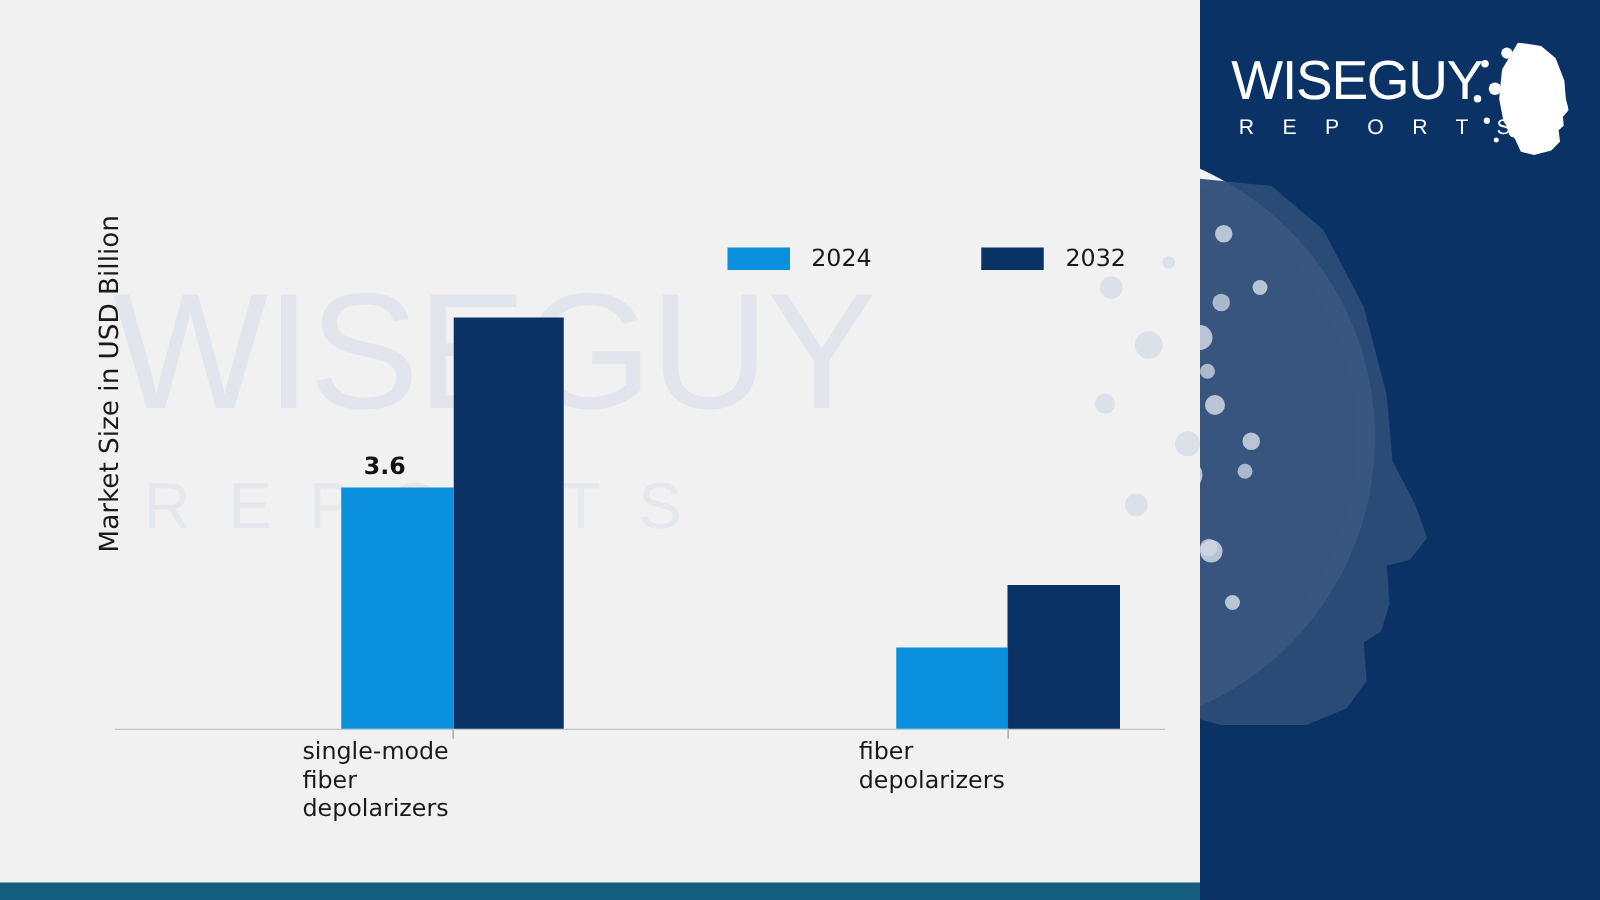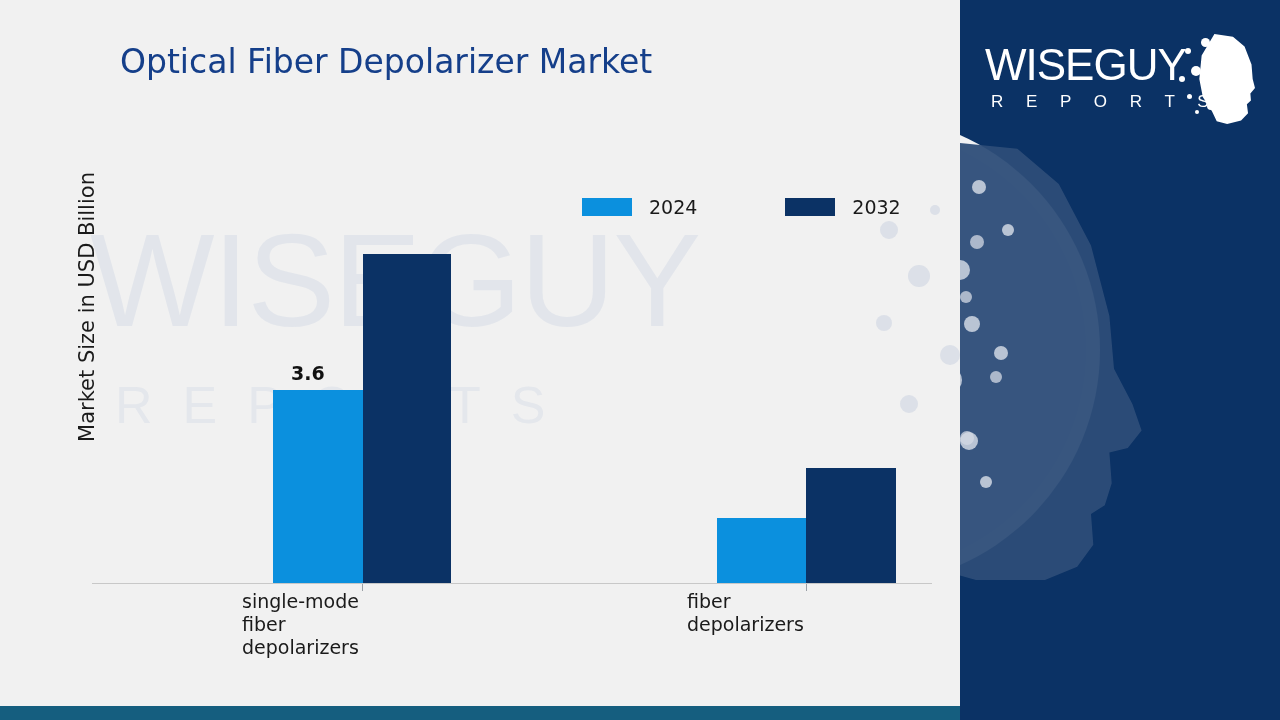--- a/index.html
+++ b/index.html
@@ -336,21 +336,20 @@
       <i style="left:88px;top:70px;width:22px;height:22px;"></i>
       <i style="left:140px;top:96px;width:12px;height:12px;"></i>
       <i style="left:56px;top:120px;width:16px;height:16px;"></i>
       <i style="left:120px;top:150px;width:20px;height:20px;"></i>
       <i style="left:170px;top:176px;width:12px;height:12px;"></i>
       <i style="left:80px;top:200px;width:18px;height:18px;"></i>
       <i style="left:140px;top:236px;width:14px;height:14px;"></i>
     </div>
   </div>
 
-  <div class="title">Optical Fiber Depolarizer Market</div>
 
   <div class="legend">
     <div class="legend-item">
       <span class="legend-swatch" style="background:#0b90de;"></span>
       <span class="legend-label">2024</span>
     </div>
     <div class="legend-item">
       <span class="legend-swatch" style="background:#0b3265;"></span>
       <span class="legend-label">2032</span>
     </div>

